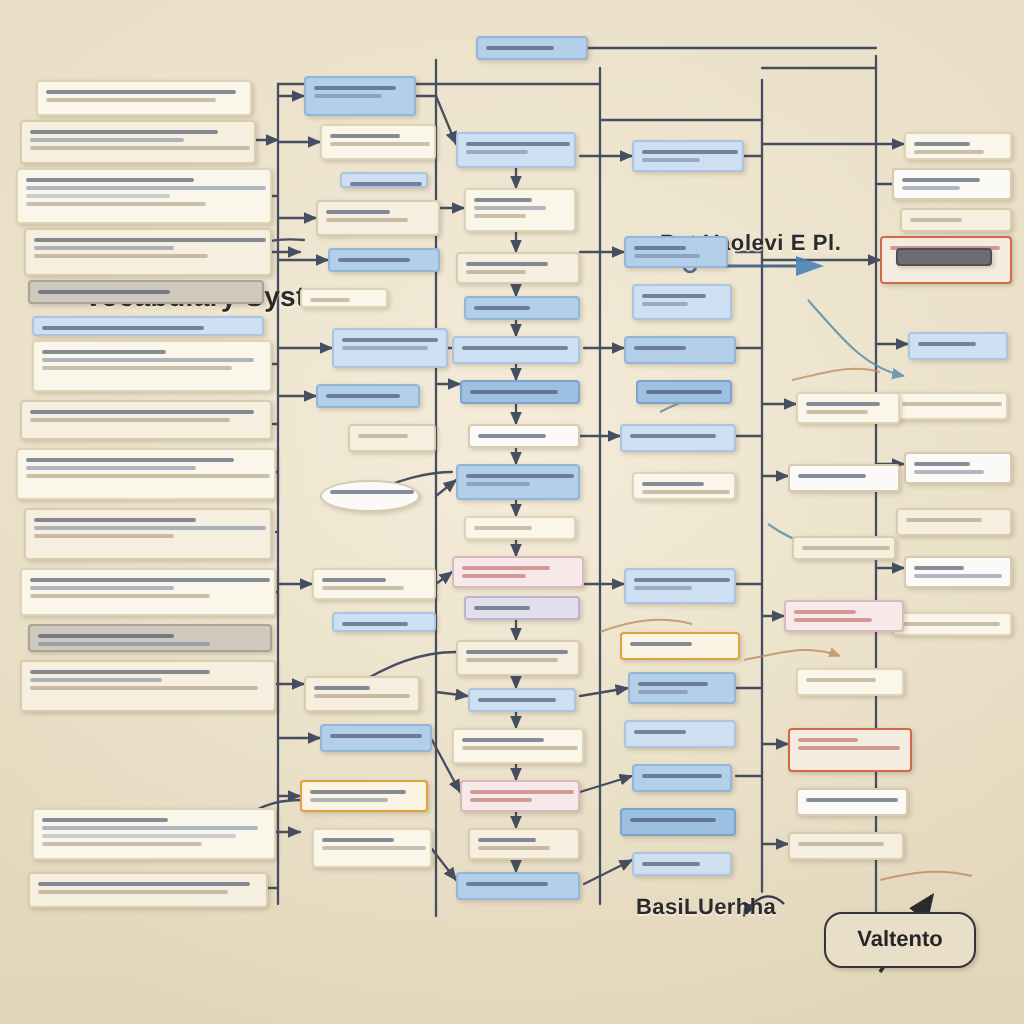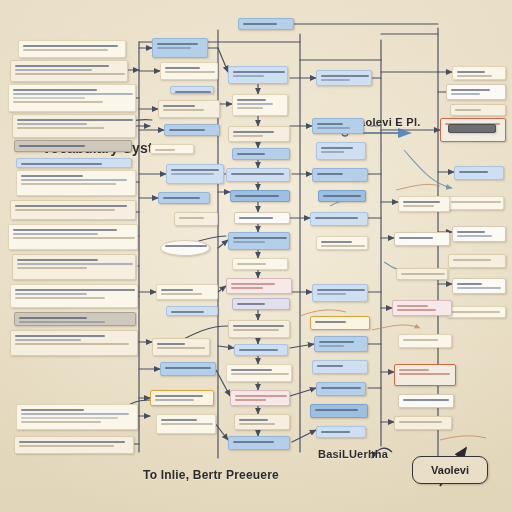--- a/index.html
+++ b/index.html
@@ -231,24 +231,23 @@
     </g>
   </svg>
 
   <div class="heading h-vocab" style="left:42px;top:140px;">Vocabulary System</div>
 
   <div class="heading h-bet" style="left:330px;top:116px;">Bet Vaolevi E Pl.</div>
 
 
   <div class="heading h-basil" style="left:318px;top:448px;">BasiLUerhha</div>
 
-  <div class="heading h-bottom" style="left:143px;top:468px;">To Inlie, Bertr Preeuere</div>
 
   <div class="valtento-box" style="left:412px;top:456px;width:74px;height:26px;">
-    <span>Vaolevi</span>
+    <span>Valtento</span>
   </div>
 
   <div class="spark" style="left:404px;top:370px;width:2px;height:2px;background:#33407a;"></div>
   <div class="spark" style="left:414px;top:376px;width:2px;height:2px;background:#33407a;"></div>
   <div class="spark" style="left:424px;top:368px;width:2px;height:2px;background:#33407a;"></div>
   <div class="spark" style="left:432px;top:378px;width:2px;height:2px;background:#33407a;"></div>
   <div class="spark" style="left:410px;top:382px;width:2px;height:2px;background:#33407a;"></div>
   <div class="spark" style="left:428px;top:384px;width:2px;height:2px;background:#33407a;"></div>
 
   <div id="node-layer">

